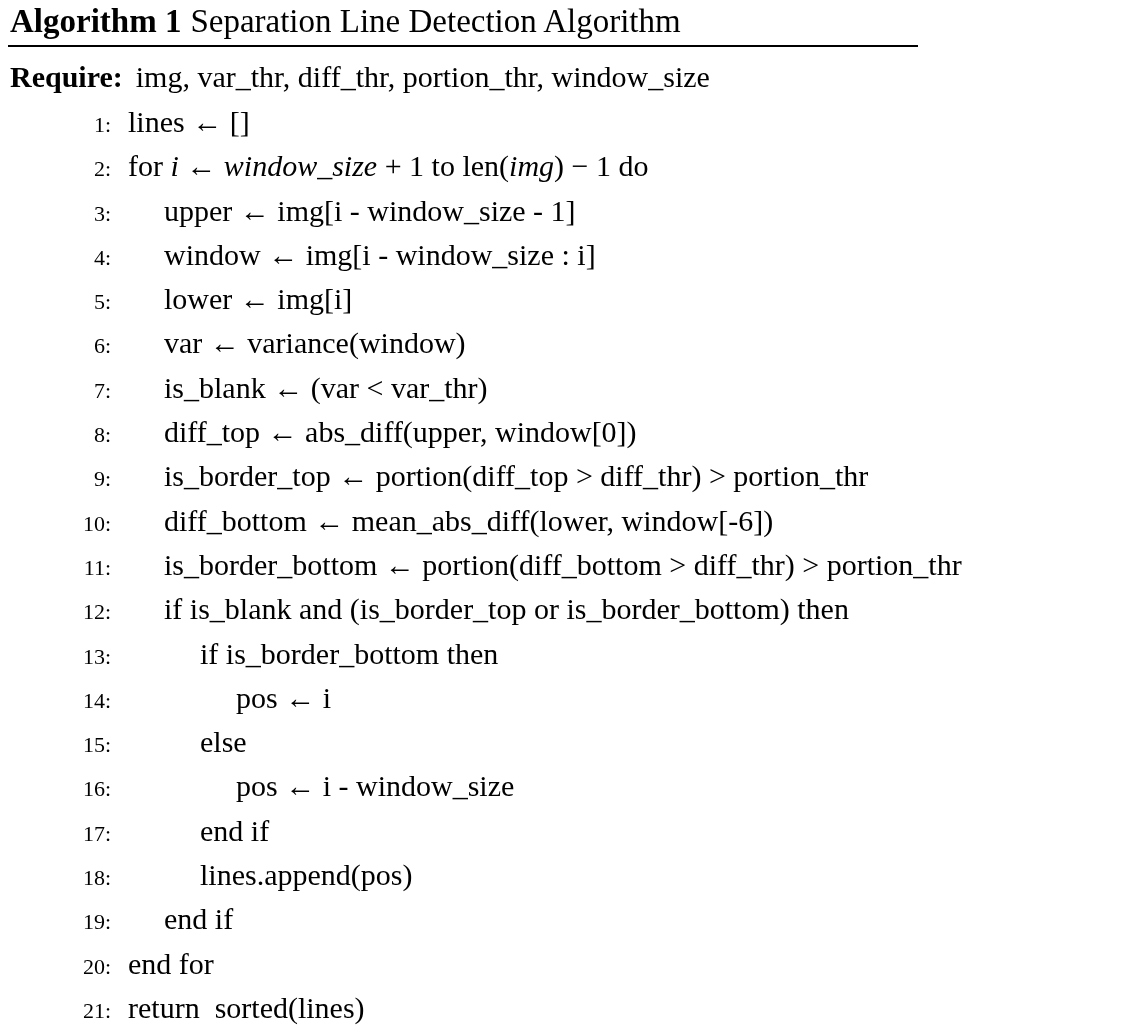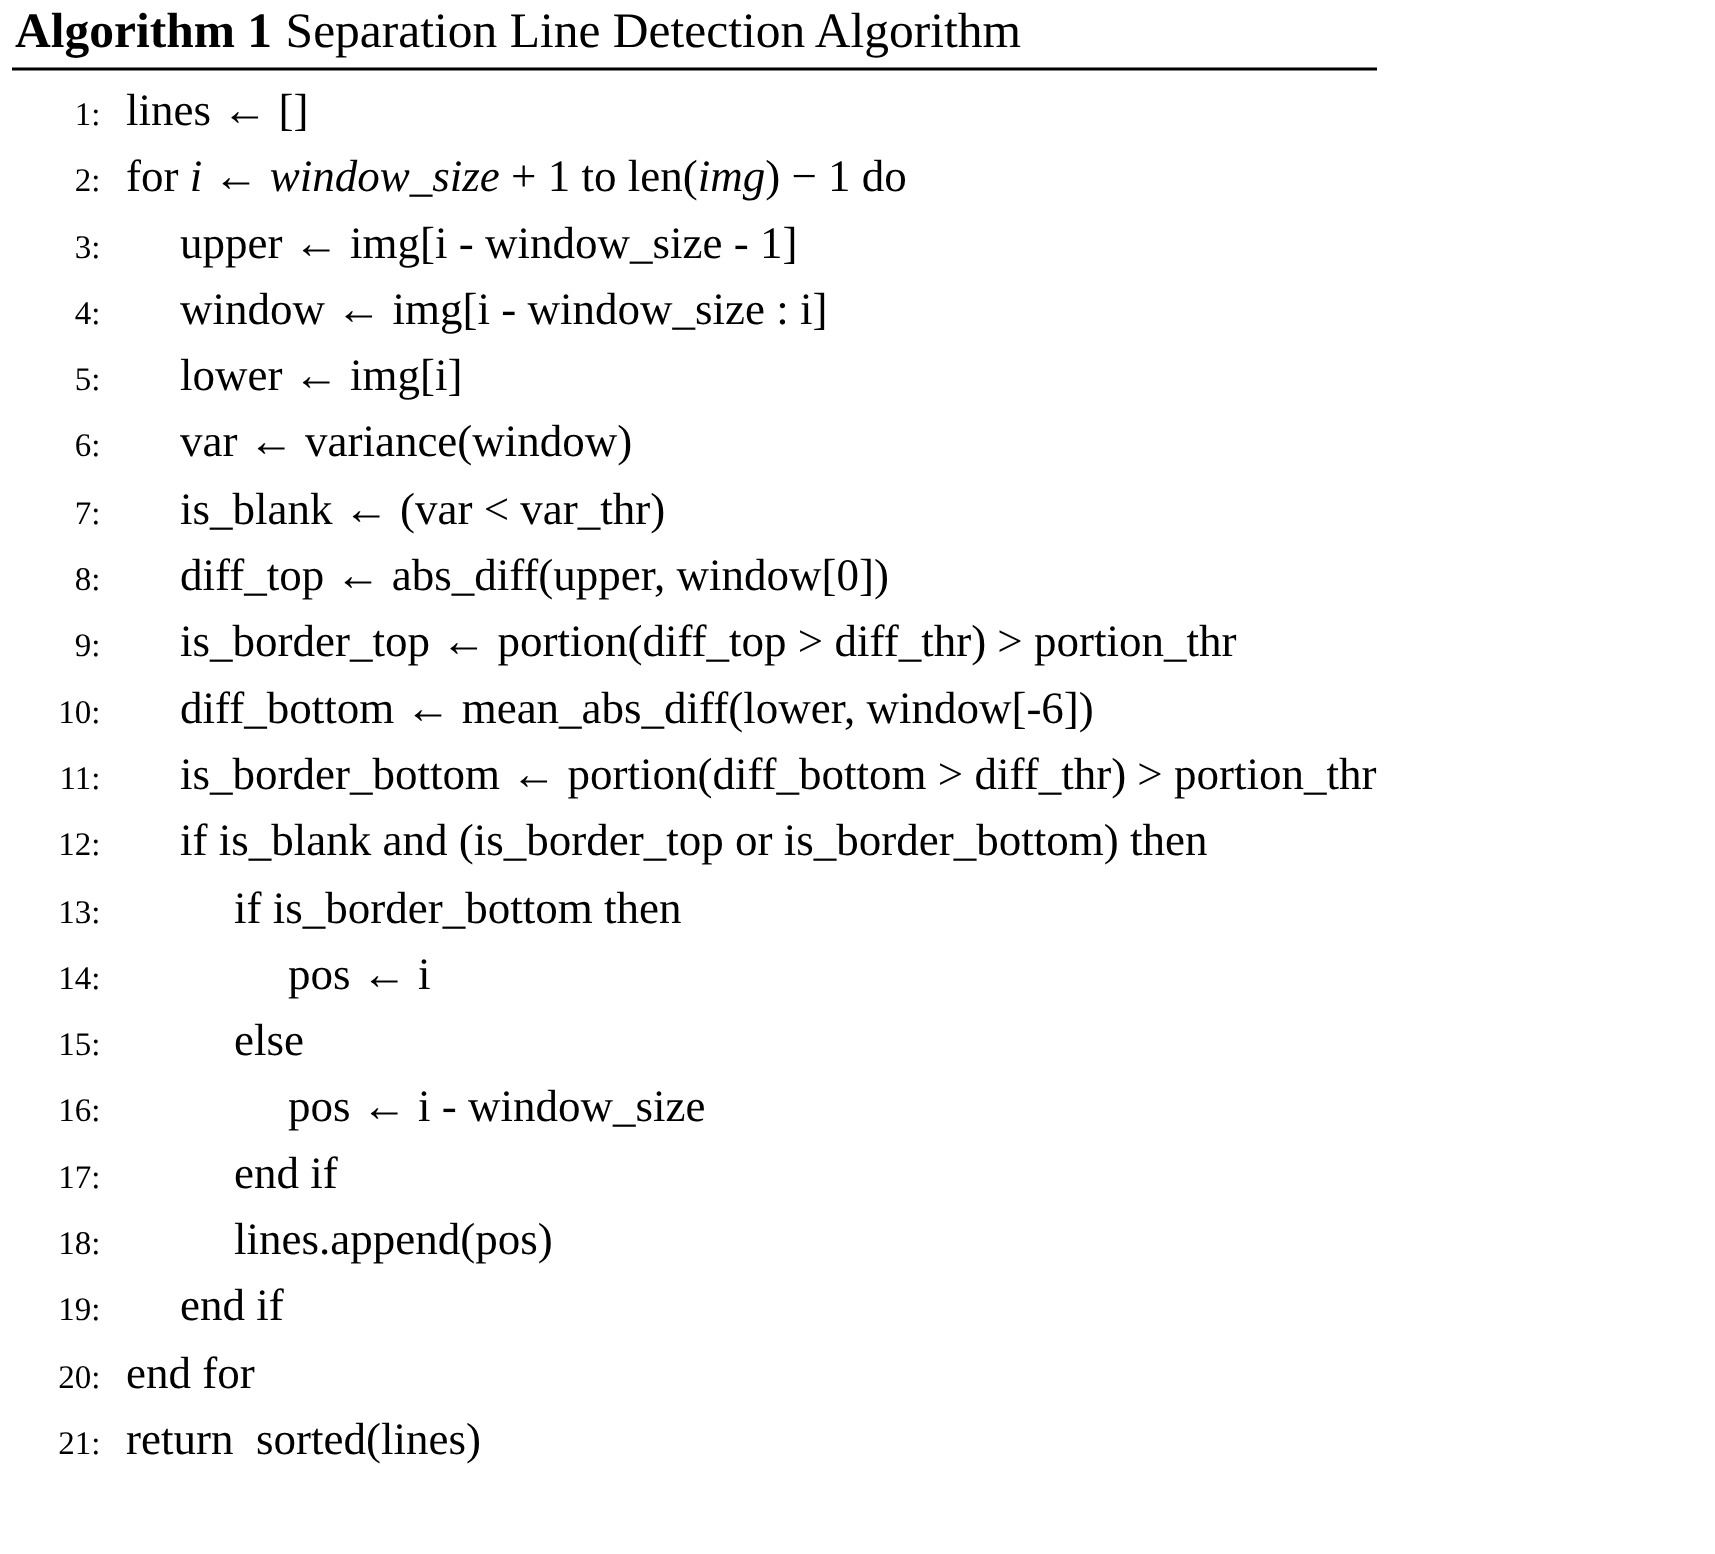--- a/index.html
+++ b/index.html
@@ -45,20 +45,21 @@
     margin-left: 13px;
   }
   .algo-body {
     margin-top: 5px;
   }
   .line {
     height: 44.3px;
     line-height: 44.3px;
     white-space: nowrap;
     font-size: 30px;
+    margin-left: 44px;
   }
   .num {
     display: inline-block;
     width: 67px;
     text-align: right;
     font-size: 22px;
   }
   .code span {
     font-size: 30px;
   }
@@ -66,20 +67,23 @@
   .i { font-style: italic; }
 </style>
 </head>
 <body>
 
 <div class="algorithm">
   <div class="algo-title">
     <span class="label">Algorithm 1</span><span>Separation Line Detection Algorithm</span>
   </div>
   <hr class="title-rule">
+  <div class="require-line">
+    <span class="label">Require:</span><span class="args">img, var_thr, diff_thr, portion_thr, window_size</span>
+  </div>
   <div class="algo-body" id="algo-body">
       <div class="line"><span class="num">1:</span><span class="code" style="margin-left: 17px;"><span>lines ← []</span></span></div>
       <div class="line"><span class="num">2:</span><span class="code" style="margin-left: 17px;"><span class="b">for </span><span class="i">i</span><span> ← </span><span class="i">window_size</span><span> + 1 </span><span class="b">to</span><span> len(</span><span class="i">img</span><span>) − 1 </span><span class="b">do</span></span></div>
       <div class="line"><span class="num">3:</span><span class="code" style="margin-left: 53px;"><span>upper ← img[i - window_size - 1]</span></span></div>
       <div class="line"><span class="num">4:</span><span class="code" style="margin-left: 53px;"><span>window ← img[i - window_size : i]</span></span></div>
       <div class="line"><span class="num">5:</span><span class="code" style="margin-left: 53px;"><span>lower ← img[i]</span></span></div>
       <div class="line"><span class="num">6:</span><span class="code" style="margin-left: 53px;"><span>var ← variance(window)</span></span></div>
       <div class="line"><span class="num">7:</span><span class="code" style="margin-left: 53px;"><span>is_blank ← (var &lt; var_thr)</span></span></div>
       <div class="line"><span class="num">8:</span><span class="code" style="margin-left: 53px;"><span>diff_top ← abs_diff(upper, window[0])</span></span></div>
       <div class="line"><span class="num">9:</span><span class="code" style="margin-left: 53px;"><span>is_border_top ← portion(diff_top &gt; diff_thr) &gt; portion_thr</span></span></div>

